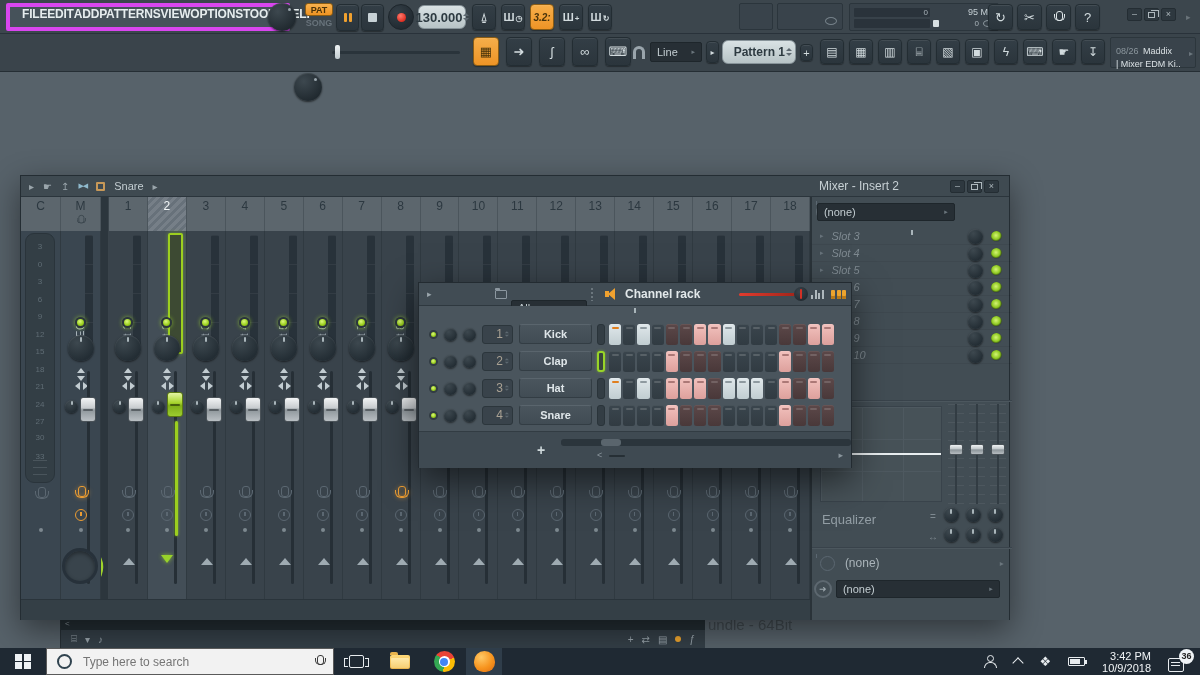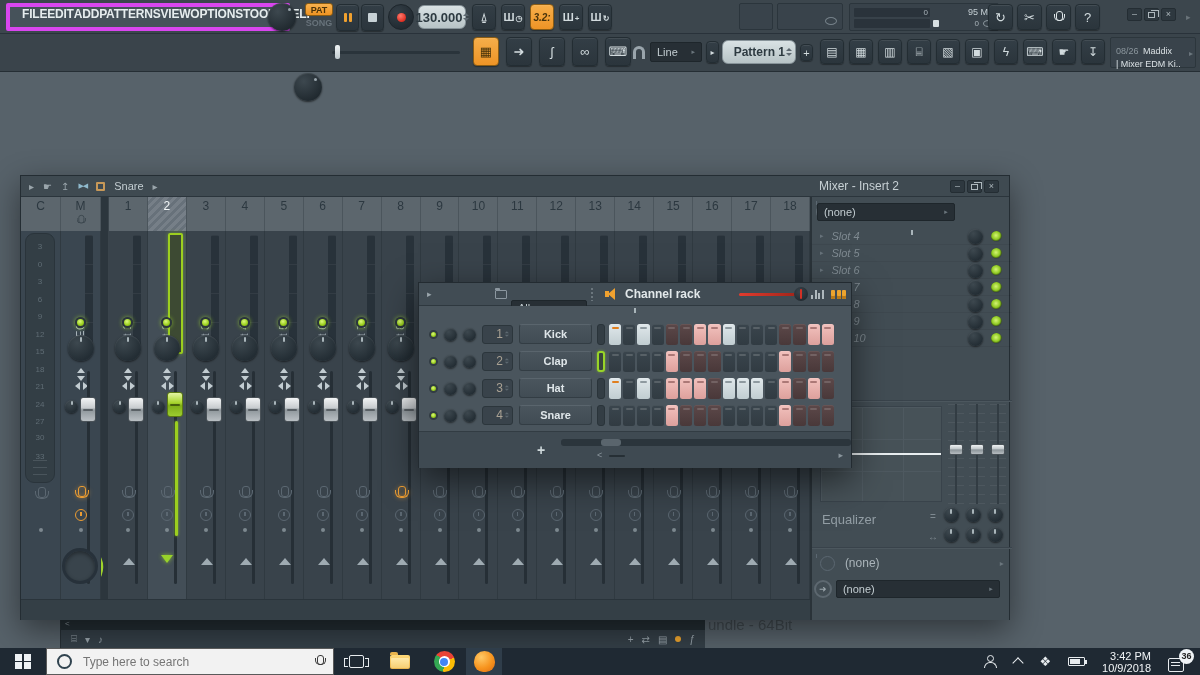--- a/index.html
+++ b/index.html
@@ -942,20 +942,26 @@
           <span class="circ-ic">➜</span>
           <div class="dd fx-dd">
               <span>(none)</span>
               <span class="arr">▸</span>
             </div>
           <span class="ghost-clk fx-clk"></span>
         </div>
         <div class="fx-slots" id="fx-slots">
             <div class="fx-slot">
               <span class="fx-arr">▸</span>
+              <span class="fx-name">Slot 3</span>
+              <span class="knob slot"></span>
+              <span class="fx-led"></span>
+            </div>
+            <div class="fx-slot">
+              <span class="fx-arr">▸</span>
               <span class="fx-name">Slot 4</span>
               <span class="knob slot"></span>
               <span class="fx-led"></span>
             </div>
             <div class="fx-slot">
               <span class="fx-arr">▸</span>
               <span class="fx-name">Slot 5</span>
               <span class="knob slot"></span>
               <span class="fx-led"></span>
             </div>

